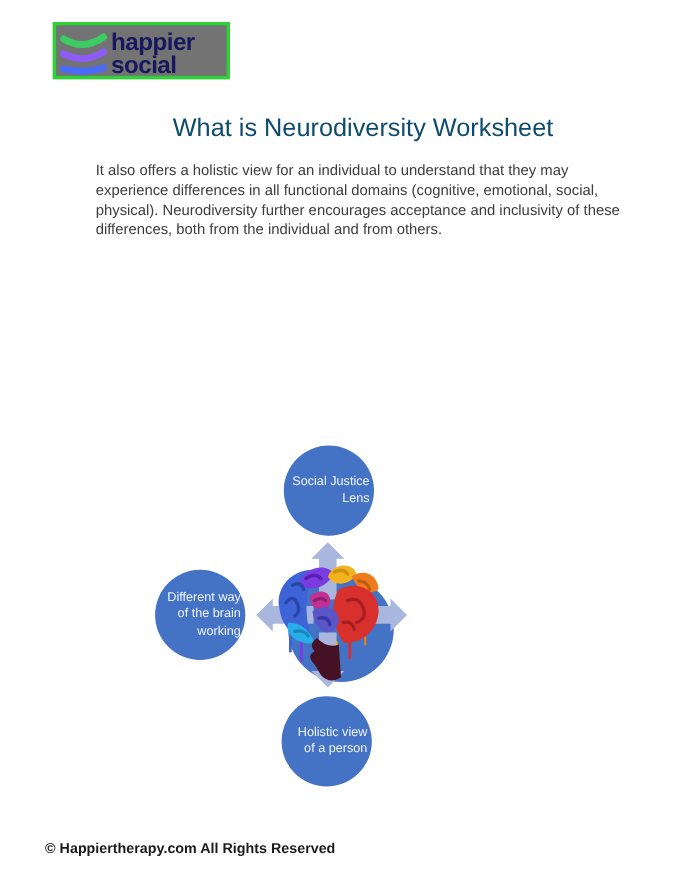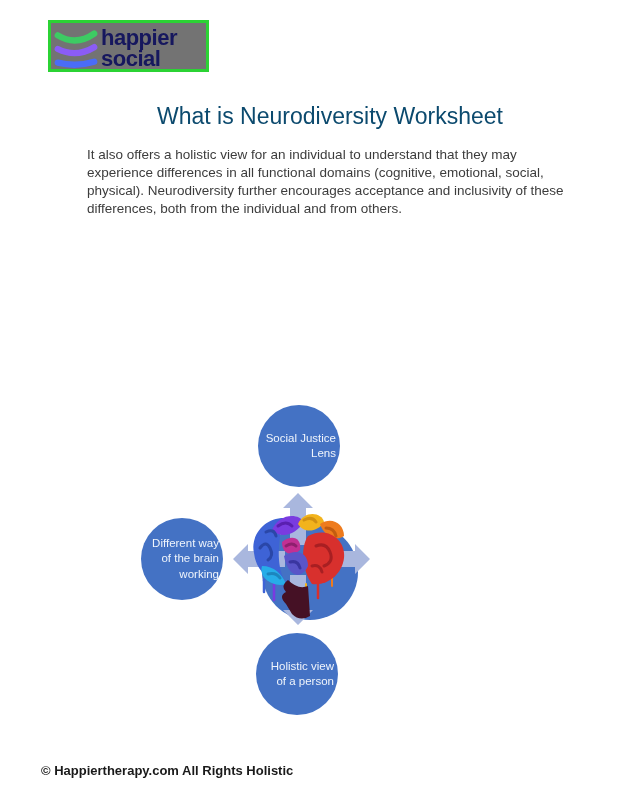--- a/index.html
+++ b/index.html
@@ -125,13 +125,13 @@
     <span>Social Justice Lens</span>
   </div>
   <div class="node node-left">
     <span>Different way of the brain working</span>
   </div>
   <div class="node node-bottom">
     <span>Holistic view of a person</span>
   </div>
 </div>
 
-<div class="footer">© Happiertherapy.com All Rights Holistic</div>
+<div class="footer">© Happiertherapy.com All Rights Reserved</div>
 
 </body></html>

